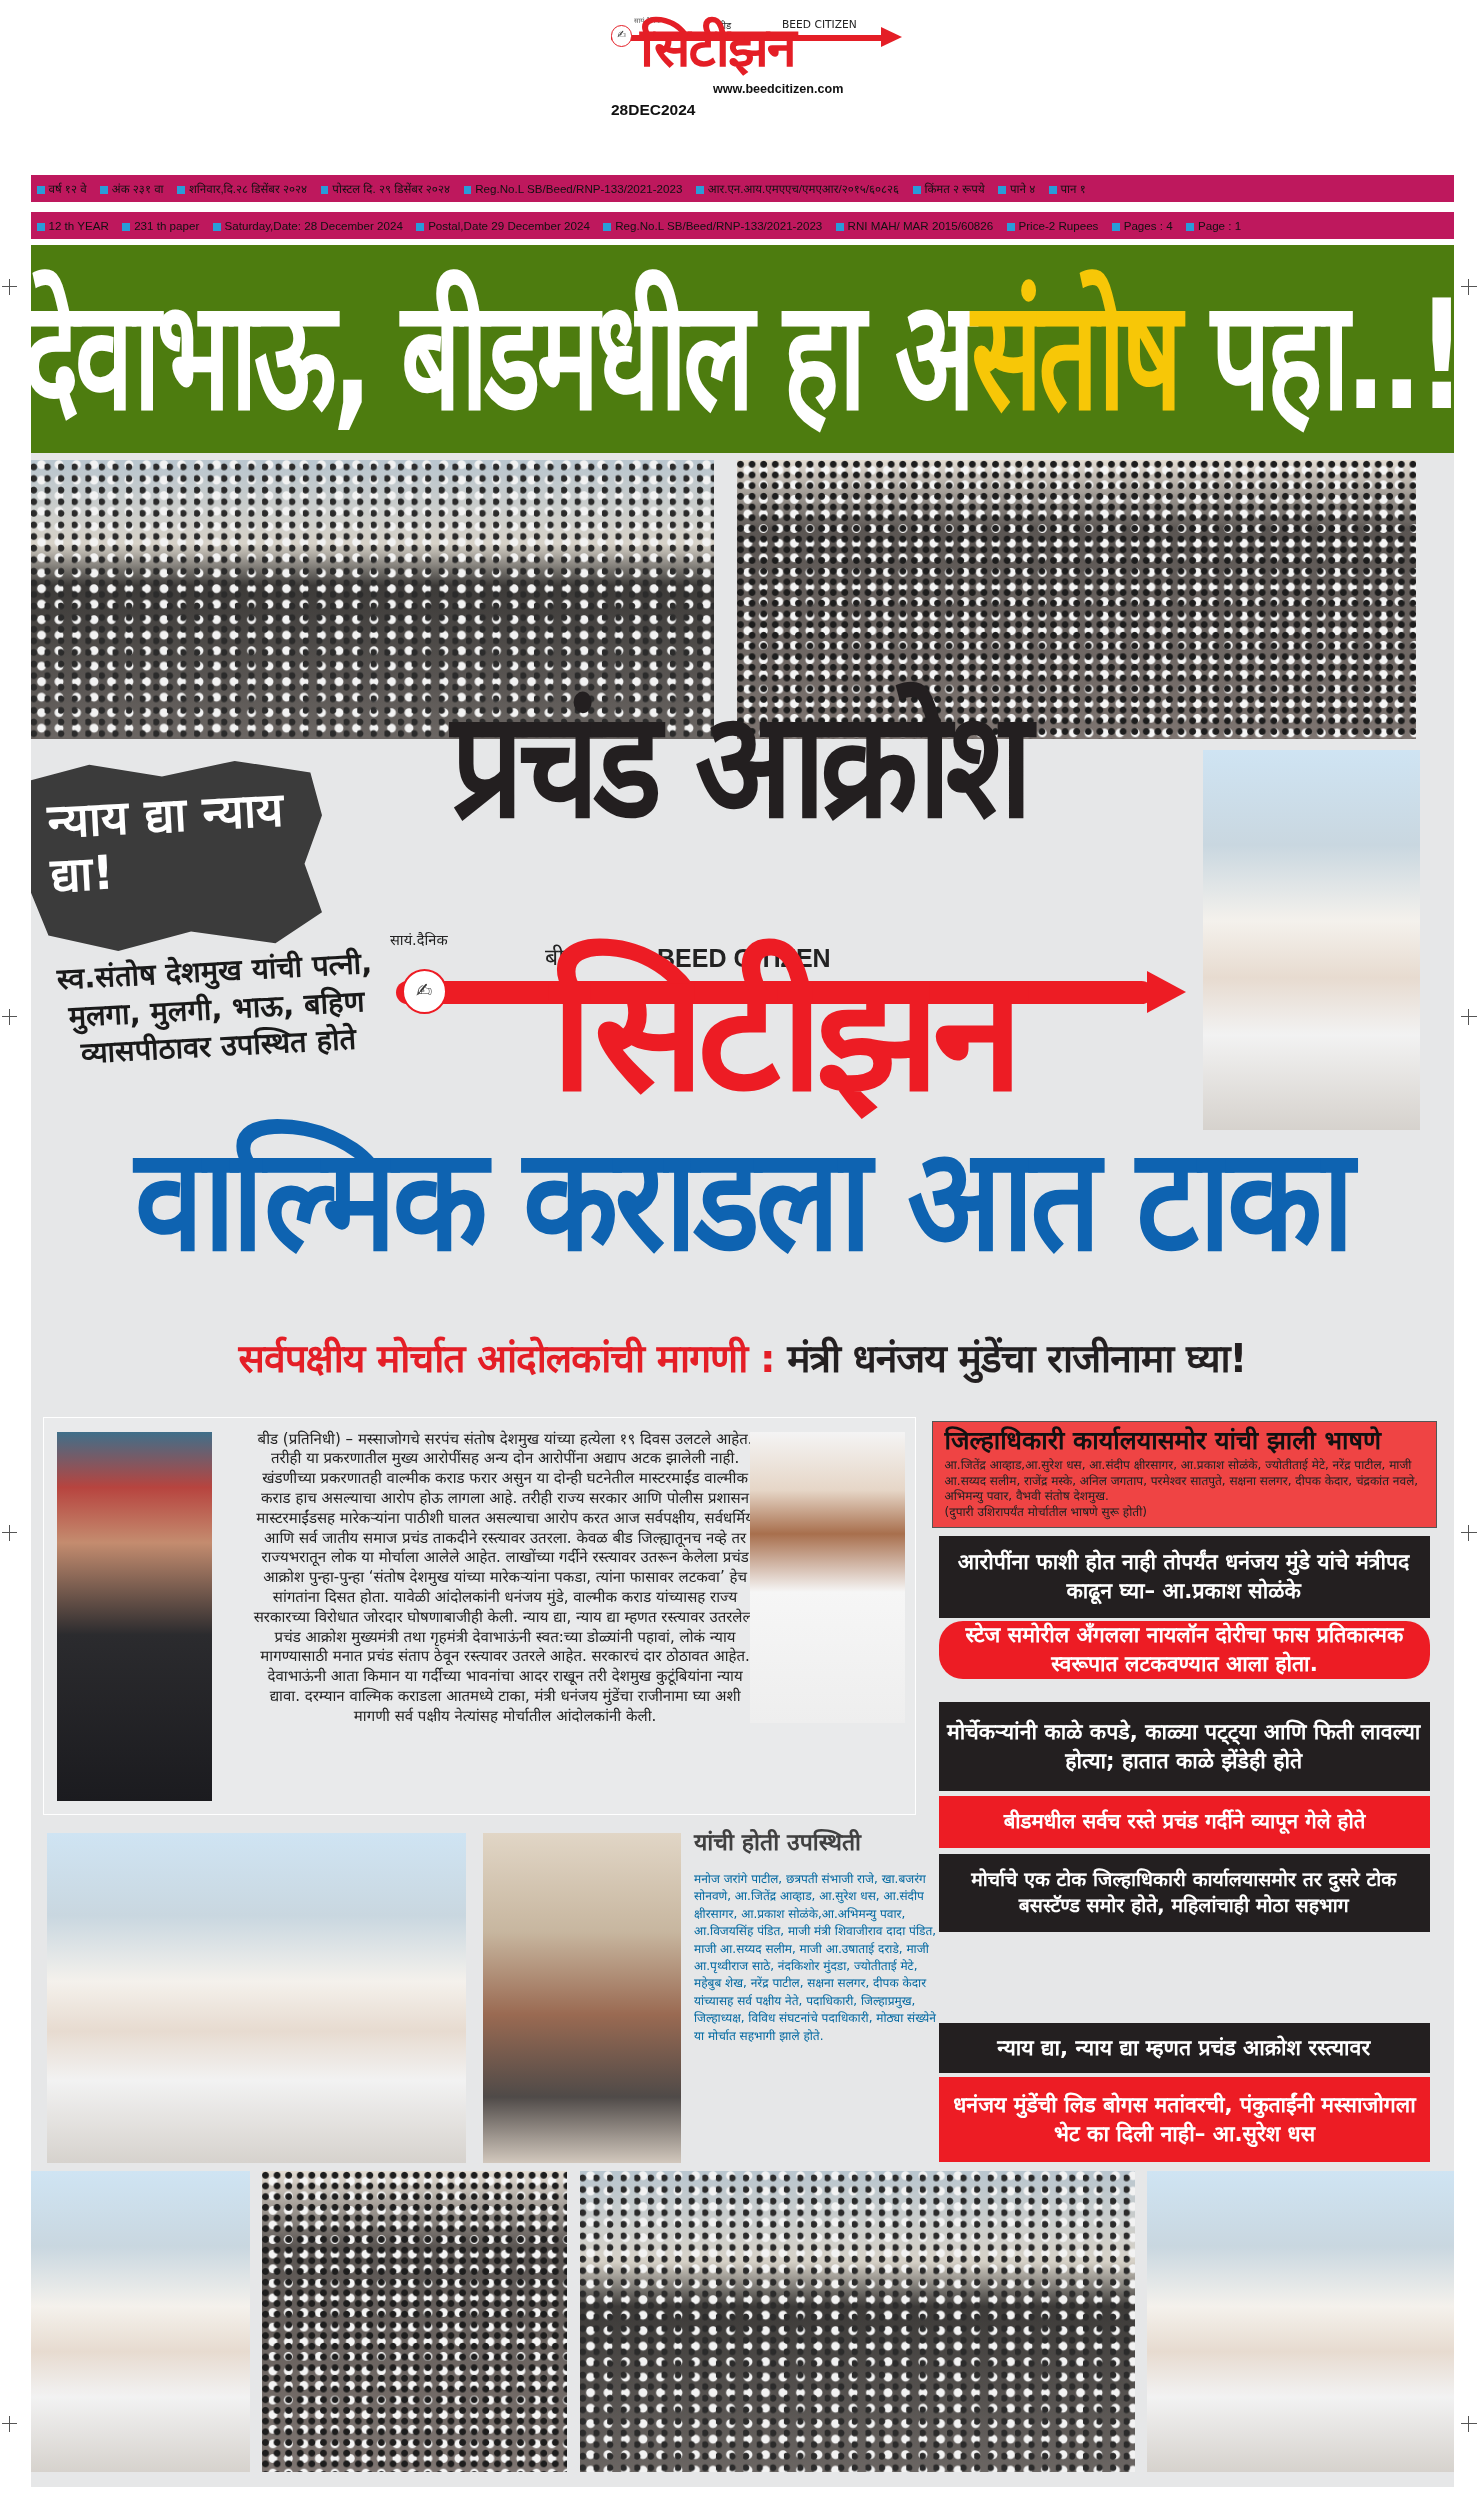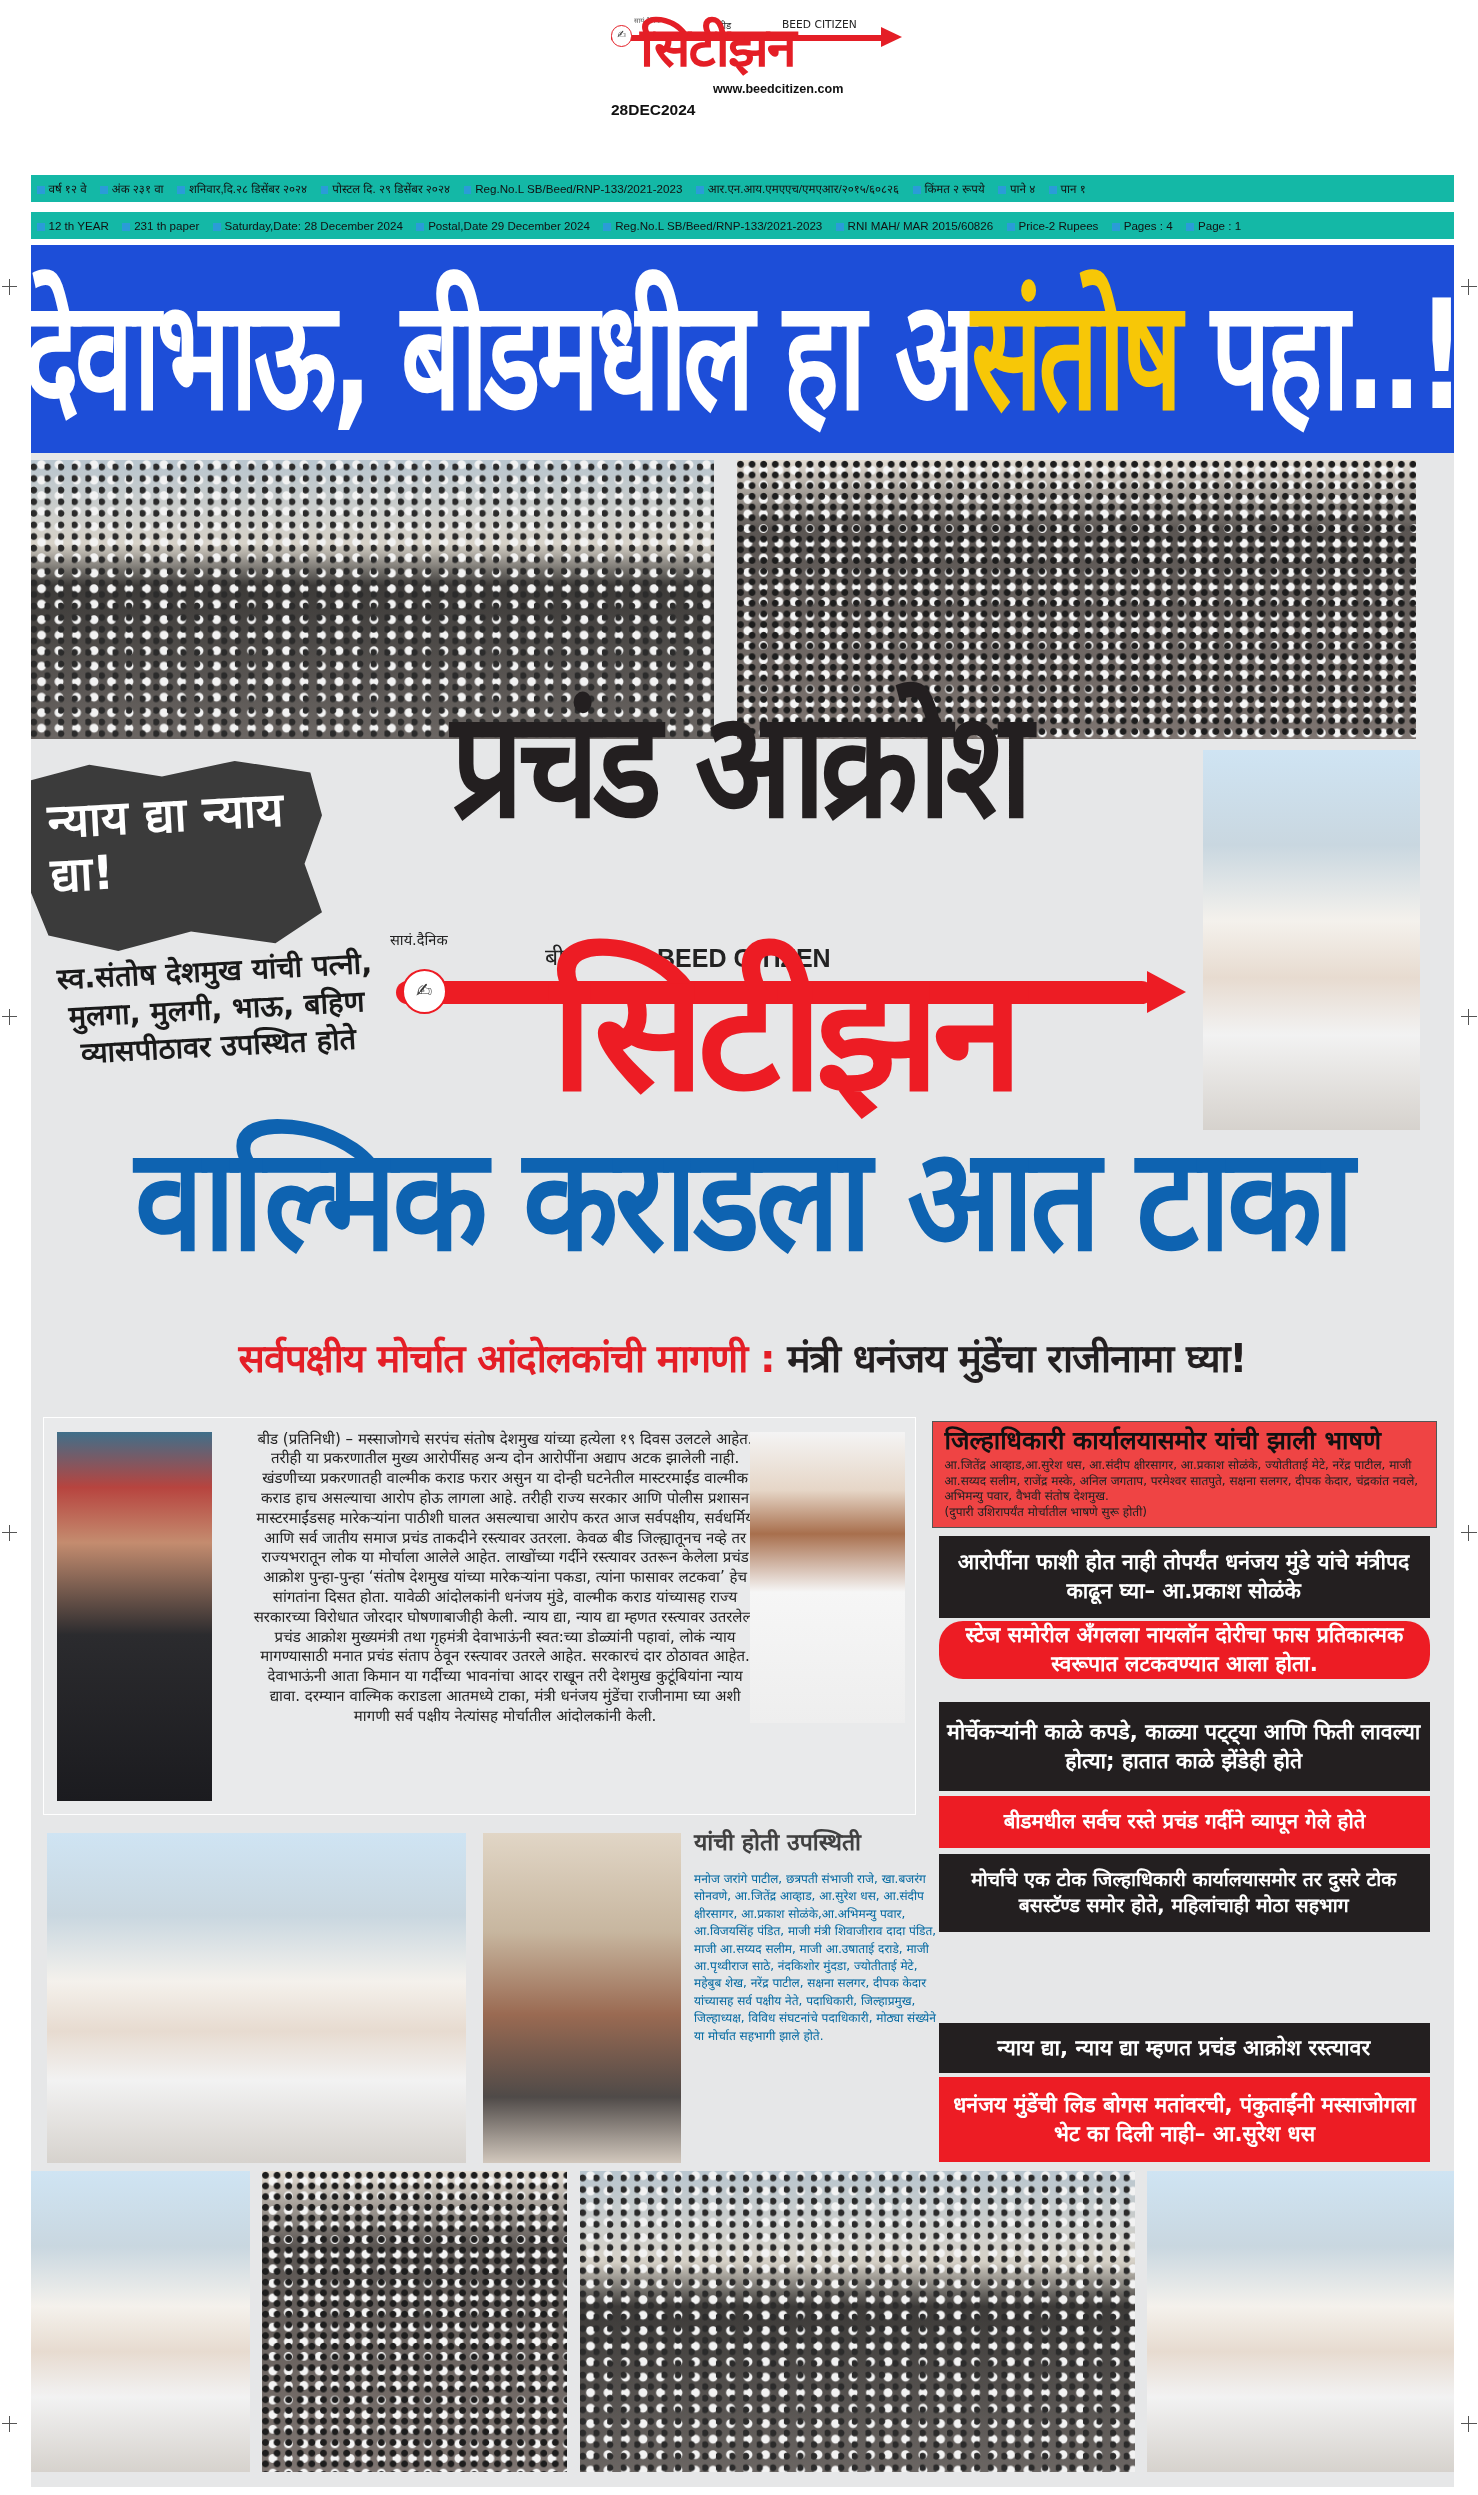--- a/index.html
+++ b/index.html
@@ -13,35 +13,35 @@
   .mast-logo .pen-circle { position: absolute; left: 0; top: 17.5px; width: 21.3px; height: 21.3px; border: 1.9px solid #e41e26; border-radius: 50%; background: #fff; font-size: 10.7px; line-height: 17.5px; text-align: center; color: #333; }
   .mast-logo .pen-tip { position: absolute; right: 0; top: 19.4px; width: 0; height: 0; border-top: 10.7px solid transparent; border-bottom: 10.7px solid transparent; border-left: 21.3px solid #e41e26; }
   .mast-logo .word { position: absolute; left: 29px; top: 13.6px; font-size: 54px; font-weight: 900; color: #e41e26; letter-spacing: -1.9px; line-height: 1; }
   .mast-logo .small-tag { position: absolute; left: 23px; top: 7.8px; font-size: 6.8px; color: #555; }
   .mast-logo .beed-mr { position: absolute; left: 107px; top: 11.6px; font-size: 9.7px; color: #222; }
   .mast-logo .beed-en { position: absolute; left: 171px; top: 10.7px; font-size: 10.7px; color: #222; font-weight: 500; }
   .mast-url { position: absolute; left: 713px; top: 82px; font-size: 12.6px; font-weight: 700; color: #111; font-family: "Liberation Sans", sans-serif; }
   .mast-date { position: absolute; left: 611px; top: 101px; font-size: 15.5px; font-weight: 700; color: #111; font-family: "Liberation Sans", sans-serif; }
 
   
-  .strip { position: absolute; left: 31px; width: 1423px; height: 27px; background: #14b8a6; display: flex; align-items: center; padding: 0 5.8px; gap: 13.6px; font-size: 11.6px; color: #111; font-family: "Liberation Sans", sans-serif; white-space: nowrap; overflow: hidden; }
+  .strip { position: absolute; left: 31px; width: 1423px; height: 27px; background: #be185d; display: flex; align-items: center; padding: 0 5.8px; gap: 13.6px; font-size: 11.6px; color: #111; font-family: "Liberation Sans", sans-serif; white-space: nowrap; overflow: hidden; }
   .strip .sq { display: inline-block; width: 7.8px; height: 7.8px; background: #2a9cd8; margin-right: 3.9px; vertical-align: middle; }
   .strip-1 { top: 175px; }
   .strip-2 { top: 212px; }
 
   
   .crop { position: absolute; width: 15.5px; height: 15.5px; }
   .crop::before, .crop::after { content: ""; position: absolute; background: #555; }
   .crop::before { left: 6.8px; top: 0; width: 1px; height: 15.5px; }
   .crop::after { left: 0; top: 6.8px; width: 15.5px; height: 1px; }
 
   
   .page { position: absolute; left: 31px; top: 245px; width: 1423px; height: 2242px; background: #e6e7e8; }
 
-  .headline-band { position: absolute; left: 0; top: 0; width: 1423px; height: 208px; background: #1d4ed8; display: flex; align-items: center; justify-content: center; }
+  .headline-band { position: absolute; left: 0; top: 0; width: 1423px; height: 208px; background: #4d7c0f; display: flex; align-items: center; justify-content: center; }
   .headline { font-family: "DejaVu Sans", sans-serif; font-size: 105px; font-weight: 900; color: #fff; letter-spacing: -3.9px; transform: scaleY(1.45); white-space: nowrap; }
   .headline .hl { color: #f7c707; }
 
   .photo { position: absolute; overflow: hidden; }
   .crowd-a { background:
       radial-gradient(circle at 20% 60%, #2b2b2b 0 2.9px, transparent 3.9px) 0 0/13.6px 11.6px,
       radial-gradient(circle at 60% 30%, #f2f2f2 0 3.9px, transparent 4.9px) 0 0/17.5px 15.5px,
       linear-gradient(180deg, #b9c6cf 0%, #d7d2c8 30%, #3c3a38 45%, #6b6663 100%); }
   .crowd-b { background:
       radial-gradient(circle at 30% 40%, #1d1d1d 0 2.9px, transparent 3.9px) 0 0/11.6px 10.7px,

